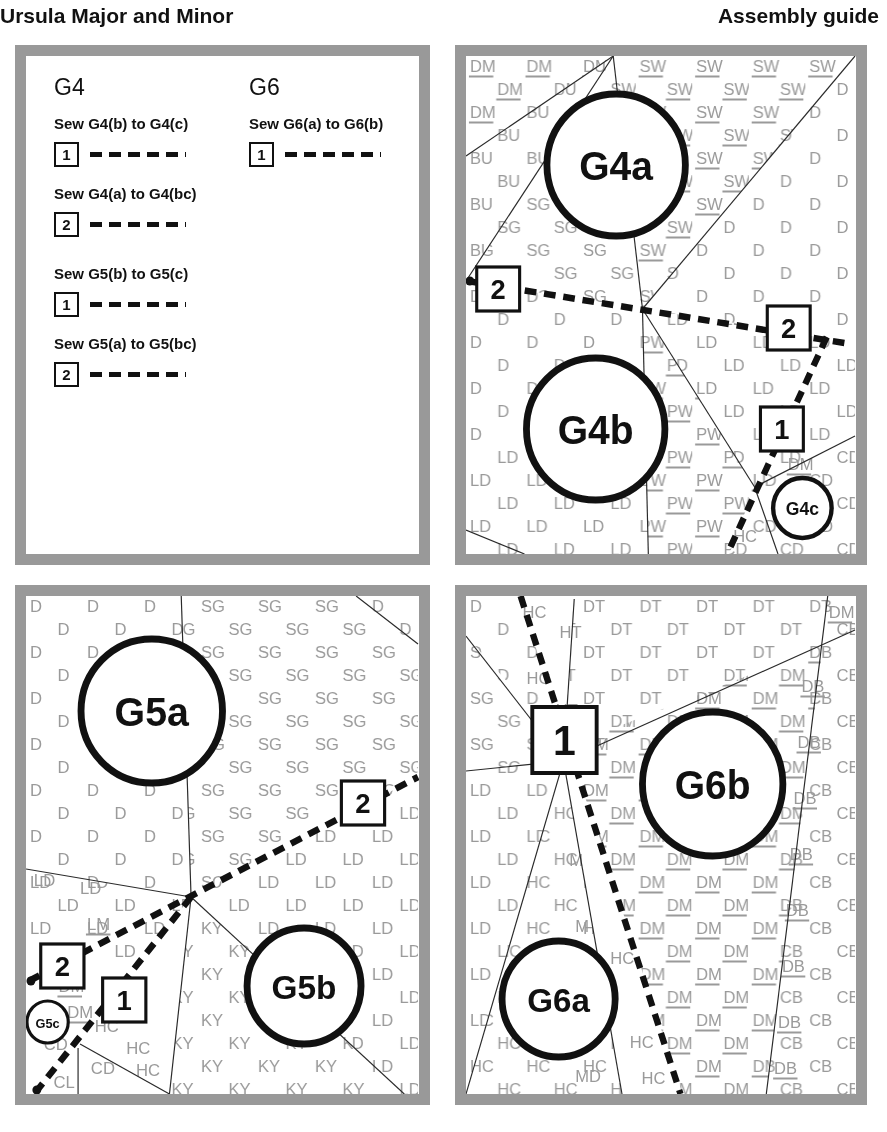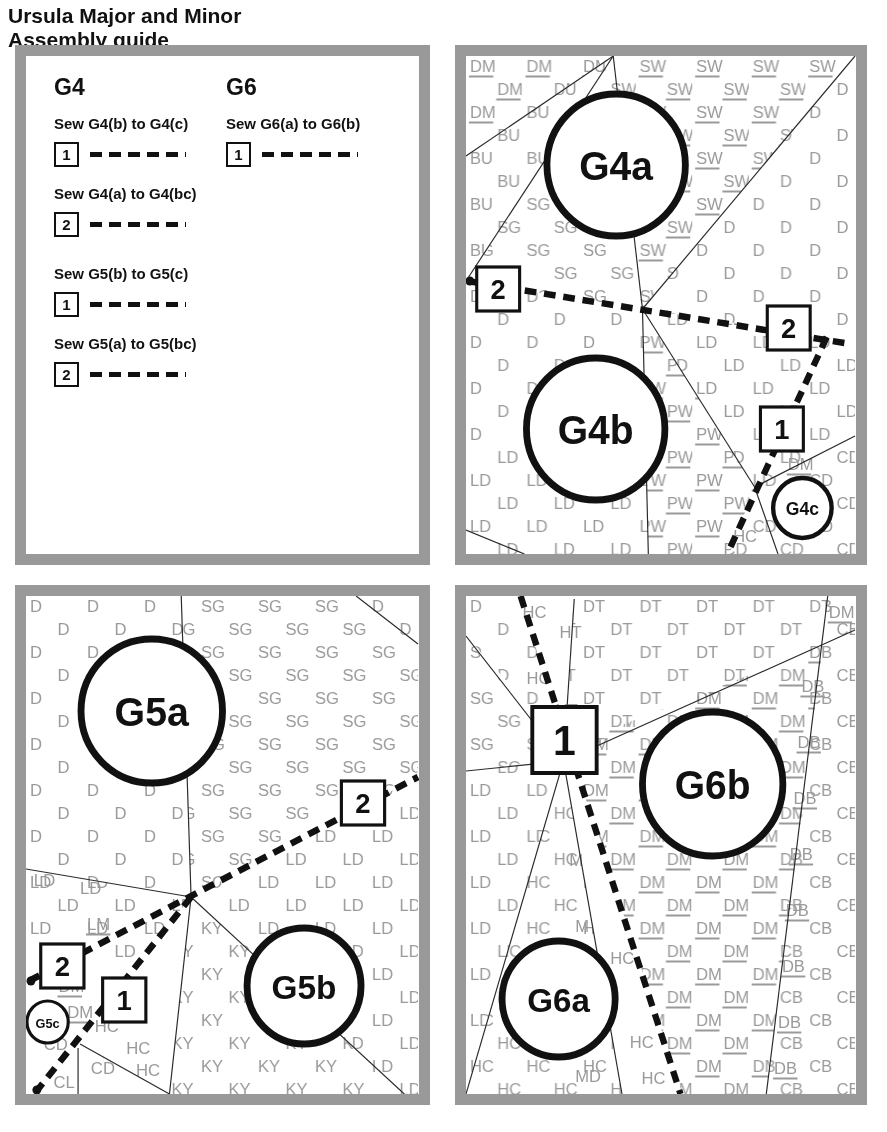--- a/index.html
+++ b/index.html
@@ -1,29 +1,29 @@
 <!DOCTYPE html>
 <html><head>
 <meta charset="utf-8">
 <style>
   html,body{margin:0;padding:0;background:#fff;}
   body{width:887px;height:1132px;position:relative;font-family:"Liberation Sans",sans-serif;color:#111;overflow:hidden;}
-  .page-header{position:absolute;top:4px;left:8px;right:8px;display:flex;justify-content:space-between;align-items:flex-start;flex-direction:column;}
+  .page-header{position:absolute;top:4px;left:0;right:8px;display:flex;justify-content:space-between;align-items:flex-start;}
   .page-header span{font-size:21px;font-weight:bold;letter-spacing:0;}
   .panel{position:absolute;border:11px solid #999;background:#fff;box-sizing:border-box;}
   #panel-instructions{left:15px;top:45px;width:415px;height:520px;}
   #panel-g4{left:455px;top:45px;width:412px;height:520px;}
   #panel-g5{left:15px;top:585px;width:415px;height:520px;}
   #panel-g6{left:455px;top:585px;width:412px;height:520px;}
   svg.diagram{display:block;width:100%;height:100%;}
   .instr-col{position:absolute;top:18px;}
   .instr-col.c1{left:28px;width:180px;}
-  .instr-col.c2{left:200px;width:170px;}
+  .instr-col.c2{left:223px;width:170px;}
   .sec{margin-bottom:28px;}
-  .sec-title{font-size:23px;font-weight:bold;margin:0 0 14px 0;}
+  .sec-title{font-size:23px;font-weight:normal;margin:0 0 14px 0;}
   .step-label{font-size:15px;font-weight:bold;margin:0 0 10px 0;}
   .step-row{display:flex;align-items:center;gap:11px;margin-bottom:18px;}
   .step-num{width:21px;height:21px;border:2px solid #111;display:flex;align-items:center;justify-content:center;
             font-weight:bold;font-size:15px;background:#fff;flex:0 0 auto;}
   .dash-line{width:96px;height:5px;background:repeating-linear-gradient(90deg,#111 0 12px,transparent 12px 19px);}
 </style>
 </head>
 <body>
 
 <div class="page-header">

